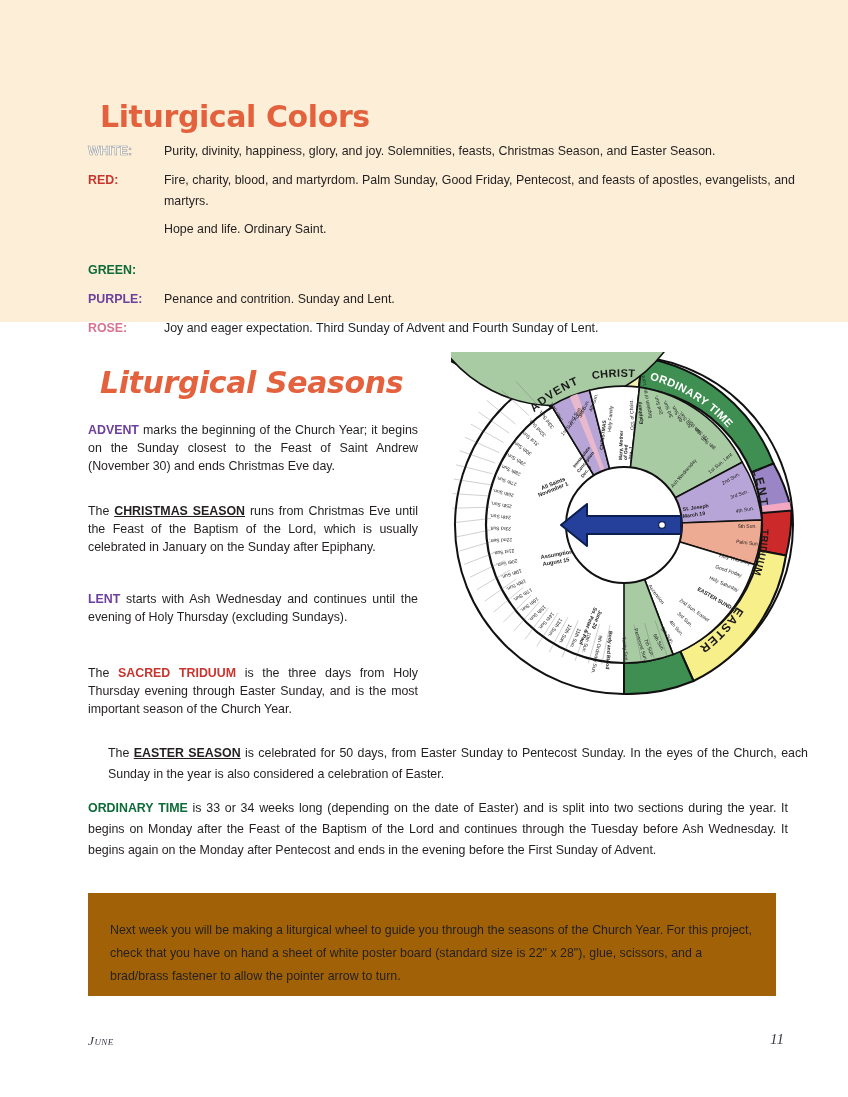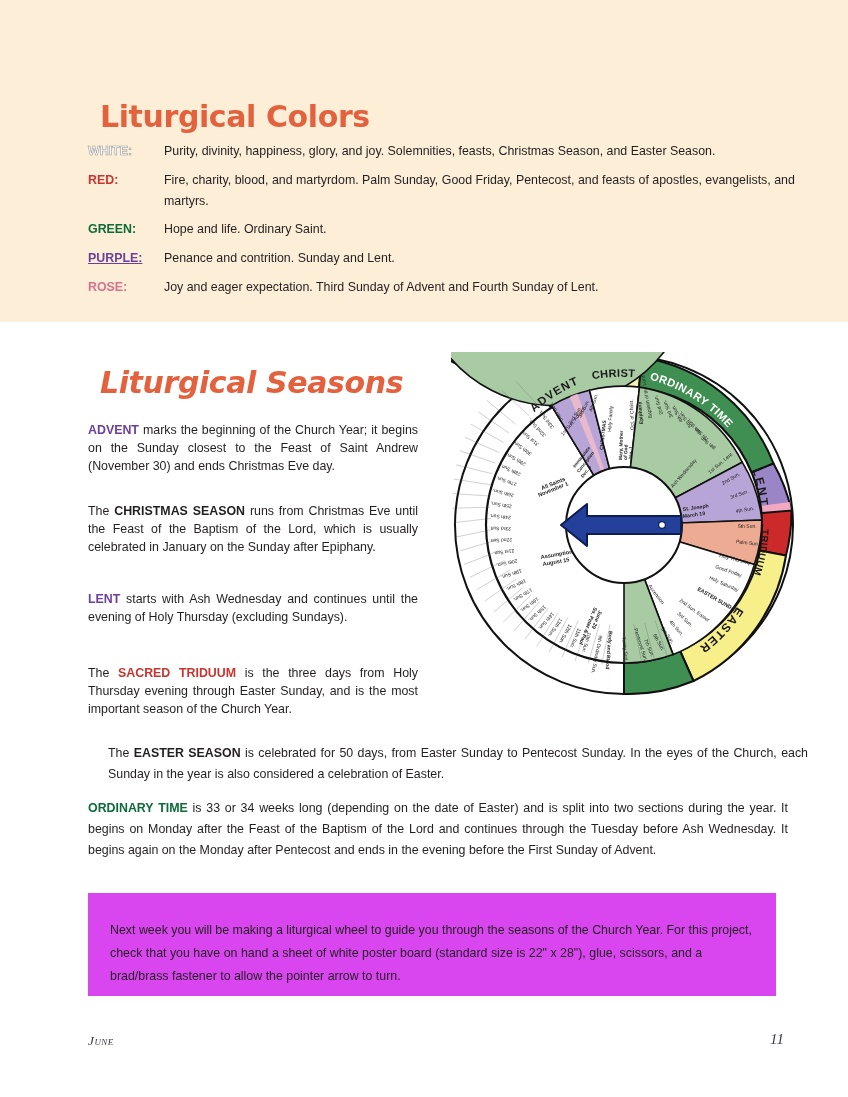--- a/index.html
+++ b/index.html
@@ -61,22 +61,22 @@
     flex: 1 1 auto;
     color: #231f20;
     line-height: 20.8px;
   }
   .lbl-white {
     color: #ffffff;
     -webkit-text-stroke: 0.55px #9a9a9a;
     text-shadow: 0 0 0.5px #b6b6b6;
   }
   .lbl-red    { color: #c8352f; }
-  .lbl-green  { color: #0d6b3a; }
-  .lbl-purple { color: #6b3f9e; text-decoration: underline; }
+  .lbl-green  { color: #0d6b3a; margin-top: 41px; }
+  .lbl-purple { color: #6b3f9e; }
   .lbl-rose   { color: #d9728f; }
 
   
   .body-col {
     position: absolute;
     left: 88px;
     width: 330px;
     font-size: 12.4px;
     line-height: 18px;
     text-align: justify;
@@ -94,28 +94,28 @@
     line-height: 20.6px;
     text-align: justify;
   }
   #para-easter  { top: 731px; margin-left: 20px; }
   #para-ordinary{ top: 786px; }
 
   .kw { font-weight: bold; }
   .kw-purple { color: #6b3f9e; }
   .kw-red    { color: #c8352f; }
   .kw-green  { color: #0d6b3a; }
-  .kw-black  { color: #231f20; }
+  .kw-black  { color: #231f20; text-decoration: underline; }
 
   
   #callout {
     position: absolute;
     left: 88px; top: 893px;
     width: 688px; height: 103px;
-    background: #d946ef;
+    background: #a16207;
     box-sizing: border-box;
     padding: 26px 24px 0 22px;
   }
   #callout-text {
     font-size: 12.4px;
     line-height: 23px;
     color: #231f20;
   }
 
   

